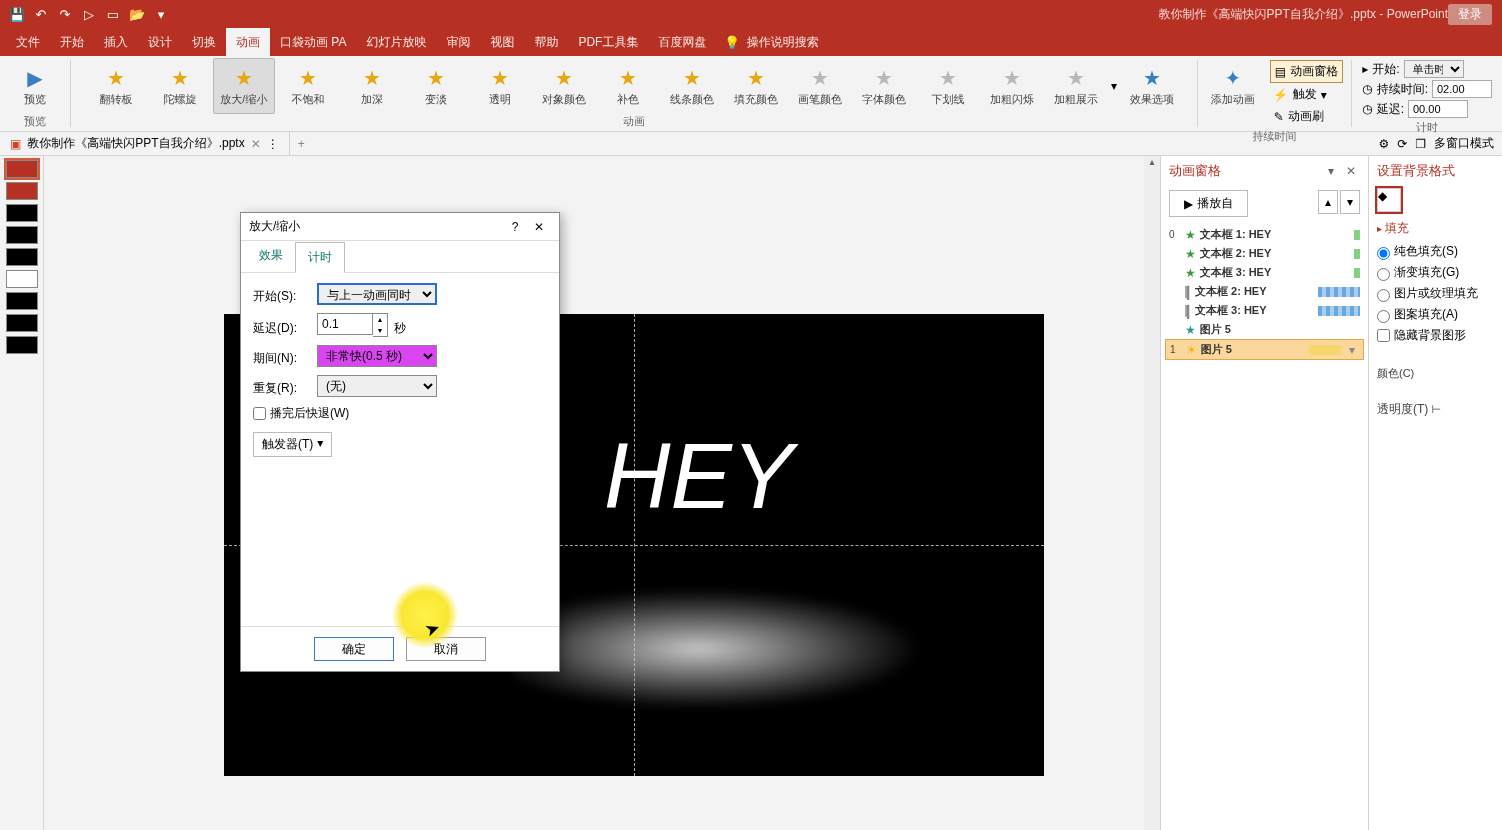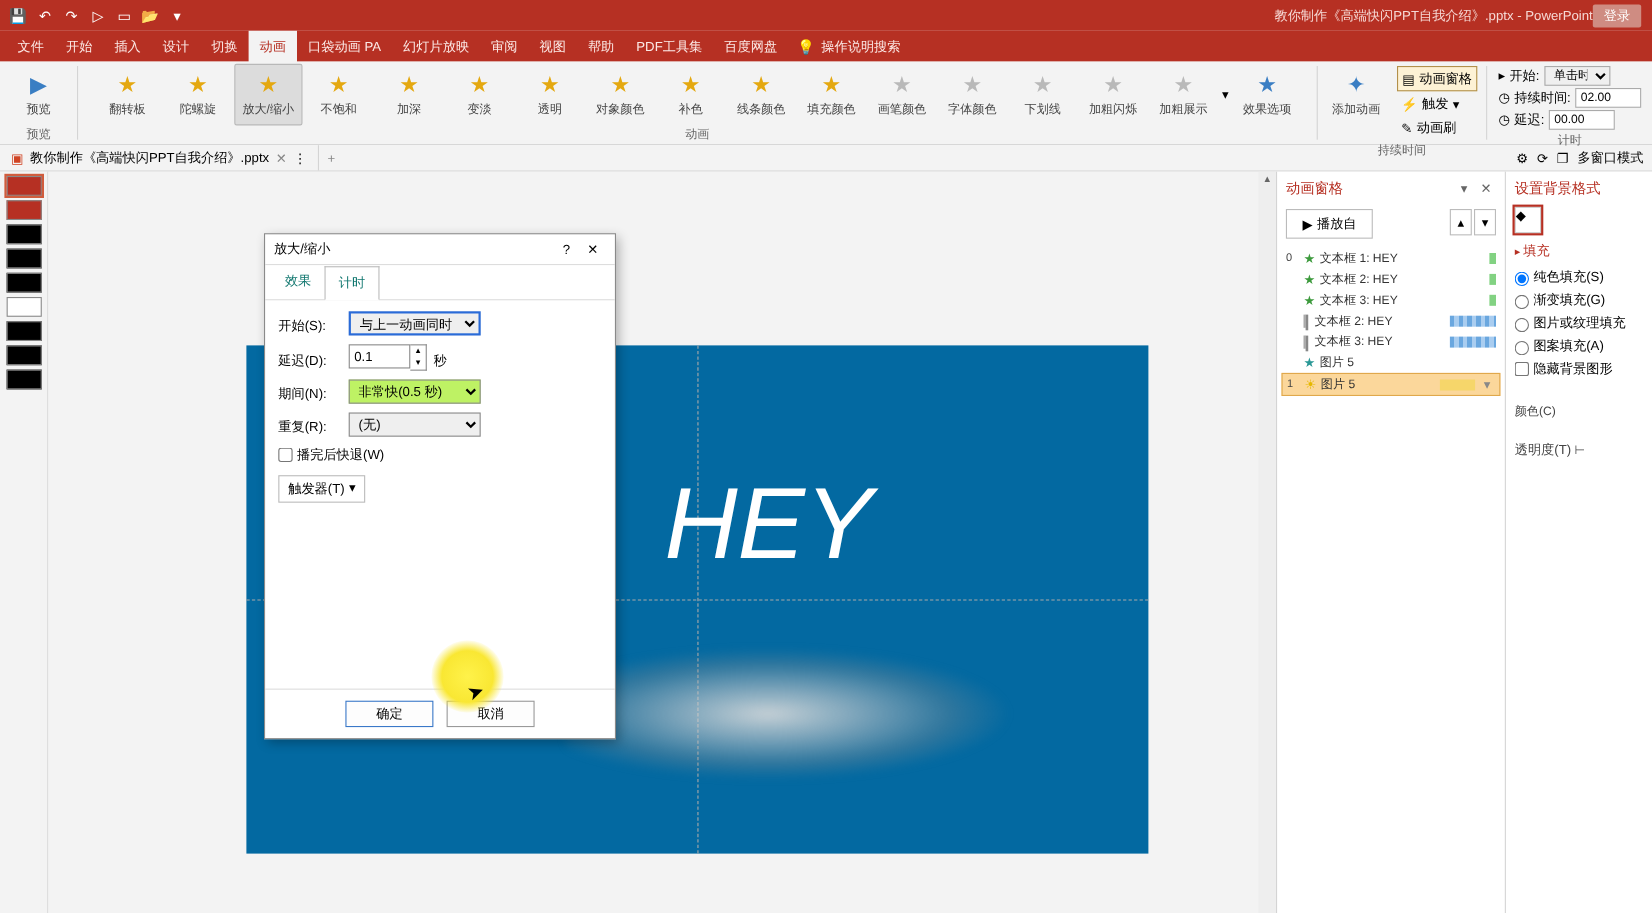--- a/index.html
+++ b/index.html
@@ -46,21 +46,21 @@
 
 .thumbs { width: 44px; background: #f3f3f3; border-right: 1px solid #d4d4d4; padding: 4px 2px; display: flex; flex-direction: column; gap: 4px; align-items: center; }
 .thumb { width: 32px; height: 18px; background: #000; border: 1px solid #888; cursor: pointer; }
 .thumb.sel { outline: 2px solid #d05c3d; }
 .thumb.red { background: #b63023; }
 .thumb.white { background: #fff; }
 
 .canvas-area { flex: 1; background: #f3f3f3; position: relative; overflow: hidden; }
 .slide-scroll { position: absolute; right: 0; top: 0; width: 16px; height: 100%; background: #eee; }
 .slide-scroll .up { position: absolute; top: 0; width: 100%; height: 16px; text-align: center; font-size: 10px; color: #666; }
-.slide { position: absolute; left: 180px; top: 158px; width: 820px; height: 462px; background: #0369a1; }
+.slide { position: absolute; left: 180px; top: 158px; width: 820px; height: 462px; background: #000000; }
 .slide-guide-v { position: absolute; left: 50%; top: 0; height: 100%; border-left: 1px dashed #aaa; }
 .slide-guide-h { position: absolute; top: 50%; left: 0; width: 100%; border-top: 1px dashed #aaa; }
 .slide-text { position: absolute; left: 380px; right: 0; top: 110px; font-size: 92px; color: #fff; font-style: italic; font-weight: 300; font-family: Arial, sans-serif; }
 .cloud { position: absolute; left: 290px; top: 260px; width: 460px; height: 150px; background: radial-gradient(ellipse 60% 50% at 40% 50%, rgba(220,220,220,.9), rgba(150,150,150,.3) 60%, transparent 80%); filter: blur(4px); }
 .badges { position: absolute; left: 220px; top: 410px; display: flex; flex-direction: column; gap: 2px; }
 .badge { width: 18px; height: 14px; font-size: 10px; text-align: center; border: 1px solid #aaa; }
 .badge.b0 { background: #fff; }
 .badge.b1 { background: #e0a272; }
 
 .anim-pane { width: 208px; border-left: 1px solid #d4d4d4; background: #fff; display: flex; flex-direction: column; }
@@ -74,21 +74,21 @@
 .reorder span { border: 1px solid #bbb; width: 20px; height: 24px; display: flex; align-items: center; justify-content: center; cursor: pointer; }
 .anim-list { flex: 1; padding: 4px; overflow: auto; }
 .anim-item { display: flex; align-items: center; gap: 4px; padding: 2px 4px; cursor: pointer; }
 .anim-item.sel { background: #fbd79b; border: 1px solid #e0a84c; }
 .anim-item .idx { width: 12px; font-size: 10px; color: #444; }
 .anim-item .astar { font-size: 12px; }
 .anim-item .astar.green { color: #3c9a3c; }
 .anim-item .astar.teal { color: #2a9896; }
 .anim-item .astar.bar { color: #888; border-left: 2px solid #aaa; width: 6px; height: 12px; }
 .anim-item .astar.yel { color: #e6b800; }
-.anim-item .nm { flex: 1; font-size: 11px; color: #333; }
+.anim-item .nm { flex: 1; font-size: 11px; color: #333; font-weight: bold; }
 .anim-item .tl { width: 40px; height: 10px; background: transparent; }
 .anim-item .tl.g { background: #82d282; width: 6px; }
 .anim-item .tl.b { background: repeating-linear-gradient(90deg,#6aa7df 0 4px,#a9cdf0 4px 8px); width: 42px; }
 .anim-item .tl.y { background: #f6d66a; width: 32px; }
 .anim-item .dd { color: #888; padding: 0 4px; cursor: pointer; }
 
 .fmt-pane { width: 134px; border-left: 1px solid #d4d4d4; background: #fff; padding: 6px 8px; }
 .fmt-pane .ttl { color: #b63023; font-size: 13px; margin-bottom: 8px; }
 .swatch-row { margin-bottom: 8px; }
 .swatch { width: 24px; height: 24px; border: 1px solid #ccc; background: #fff; display: inline-block; cursor: pointer; }
@@ -459,21 +459,21 @@
           <input value="0.1" style="">
           <div class="spbtns">
             <span>▲</span>
             <span>▼</span>
           </div>
         </div>
       <span class="unit">秒</span>
     </div>
     <div class="form-row">
       <label>期间(N):</label>
-      <select class="main" style="background:#bef264"><option>非常快(0.5 秒)</option></select>
+      <select class="main" style="background:#d946ef"><option>非常快(0.5 秒)</option></select>
     </div>
     <div class="form-row">
       <label>重复(R):</label>
       <select class="main"><option>(无)</option></select>
     </div>
     <div class="chk-line">
         <input type="checkbox" style="">
         <span>播完后快退(W)</span>
       </div>
     <div class="trigger-btn">

